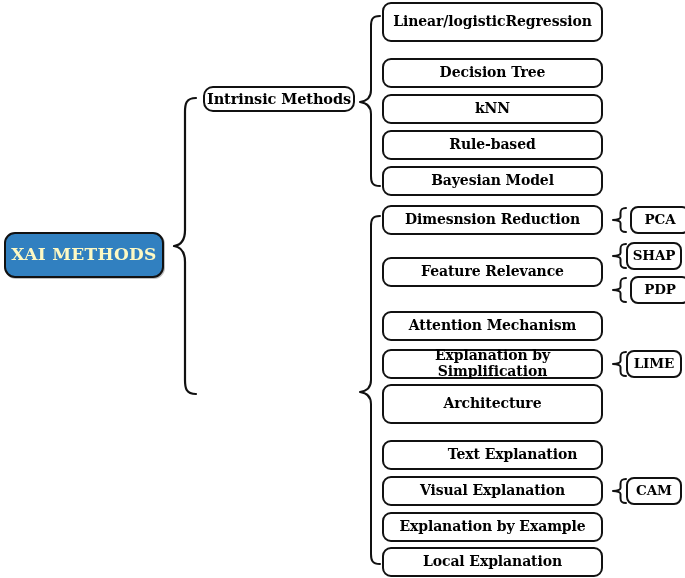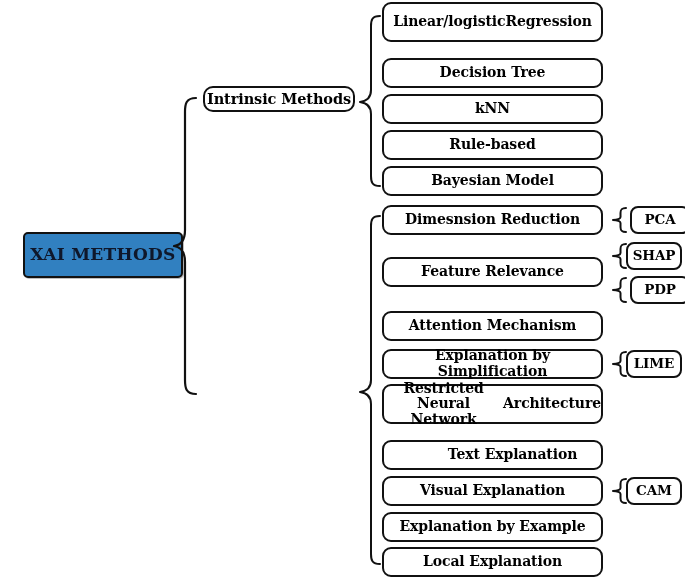--- a/index.html
+++ b/index.html
@@ -21,25 +21,25 @@
     border:2.5px solid #111111;
     border-radius:9px;
     font-weight:700;
     color:#000000;
     line-height:1.12;
     letter-spacing:-0.1px;
   }
 
   
   .root{
-    left:23px;top:232px;width:160px;height:46px;
+    left:4px;top:232px;width:160px;height:46px;
     background:#3180C0;
     border:2.5px solid #111111;
-    border-radius:5px;
-    color:#0f172a;
+    border-radius:11px;
+    color:#fef9c3;
     font-size:17px;
     letter-spacing:0.3px;
     box-shadow:1px 1px 0 rgba(0,0,0,.25);
   }
 
   
   .branch{
     left:203px;width:152px;height:26px;
     font-size:14.5px;
     border-radius:10px;
@@ -114,21 +114,20 @@
 
   <div class="node leaf h1" style="top:205px;">Dimesnsion Reduction</div>
 
   <div class="node leaf h1" style="top:257px;">Feature Relevance</div>
 
   <div class="node leaf h1" style="top:311px;">Attention Mechanism</div>
 
   <div class="node leaf h1" style="top:349px;">Explanation by Simplification</div>
 
   <div class="node leaf h2" style="top:384px;">
-    <span>Restricted Neural Network</span>
       <br>
     <span>Architecture</span>
   </div>
 
   <div class="node leaf h1" style="top:440px;padding-left:40px;">Text Explanation</div>
 
   <div class="node leaf h1" style="top:476px;">Visual Explanation</div>
 
   <div class="node leaf h1" style="top:512px;">Explanation by Example</div>
 

